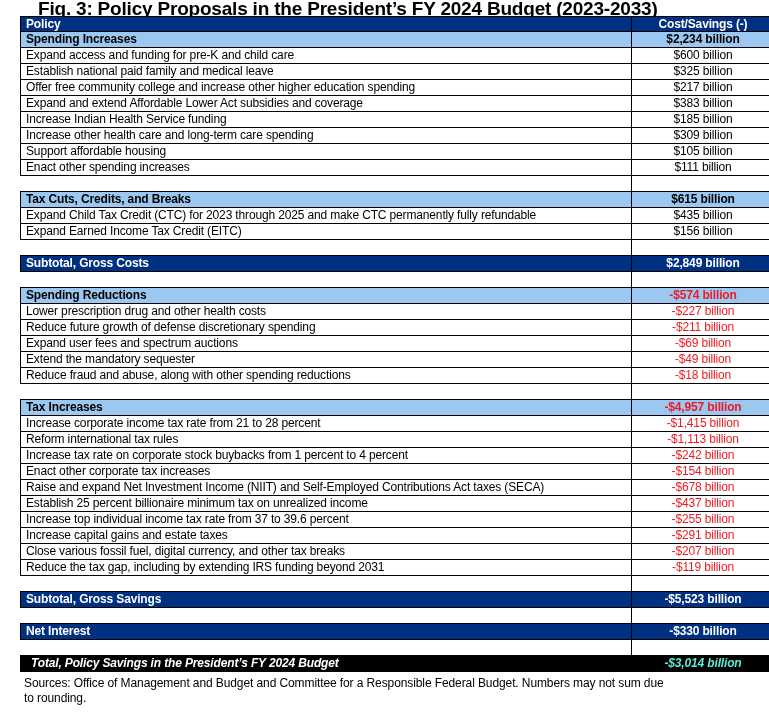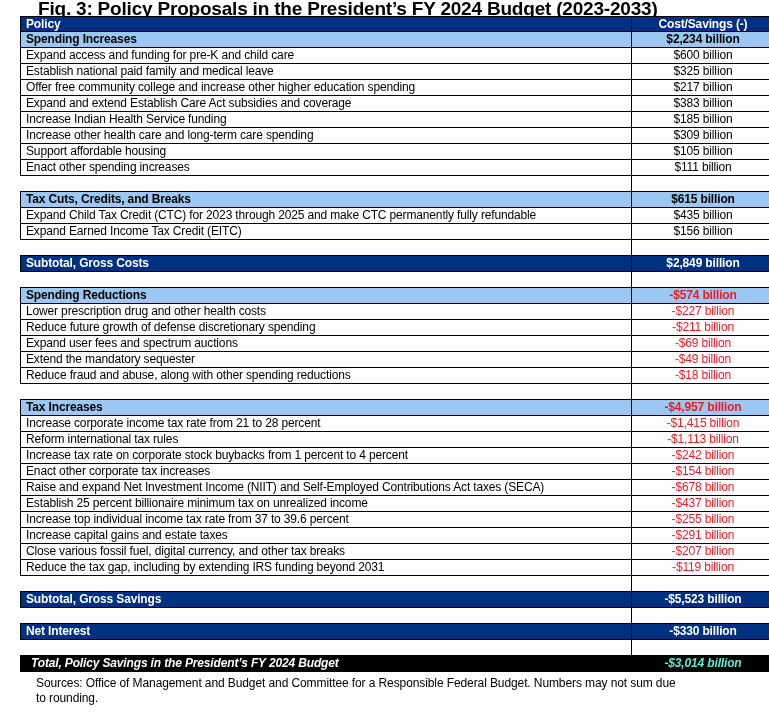--- a/index.html
+++ b/index.html
@@ -31,21 +31,21 @@
   }
   .row-section .cl, .row-section .cr { background:#9CC7F0; font-weight:bold; }
   .row-subtotal .cl, .row-subtotal .cr { background:#003082; color:#fff; font-weight:bold; }
   .row-total { background:#000;font-style:italic; }
   .row-total .cl { border-left:1px solid #000; color:#fff; font-weight:bold; padding-left:10px; border-right-color:#000; }
   .row-total .cr { color:#5eead4; font-weight:bold; border-right-color:#000; }
   .row-spacer .cl { border-left:none; background:#fff; }
   .row-spacer .cr { background:#fff; }
   .neg { color:#ED1C24; }
   .sources {
-    margin:4px 0 0 36px; width:640px;
+    margin:4px 0 0 24px; width:640px;
     font-size:12px; line-height:15px; letter-spacing:-0.1px;
   }
 </style>
 </head>
 <body>
 
 <div class="page">
   <div class="fig-title">Fig. 3: Policy Proposals in the President’s FY 2024 Budget (2023-2033)</div>
 
   <div class="tbl">
@@ -63,21 +63,21 @@
       </div>
       <div class="row row-item">
         <div class="cl">Establish national paid family and medical leave</div>
         <div class="cr">$325 billion</div>
       </div>
       <div class="row row-item">
         <div class="cl">Offer free community college and increase other higher education spending</div>
         <div class="cr">$217 billion</div>
       </div>
       <div class="row row-item">
-        <div class="cl">Expand and extend Establish Care Act subsidies and coverage</div>
+        <div class="cl">Expand and extend Affordable Lower Act subsidies and coverage</div>
         <div class="cr">$383 billion</div>
       </div>
       <div class="row row-item">
         <div class="cl">Increase Indian Health Service funding</div>
         <div class="cr">$185 billion</div>
       </div>
       <div class="row row-item">
         <div class="cl">Increase other health care and long-term care spending</div>
         <div class="cr">$309 billion</div>
       </div>

